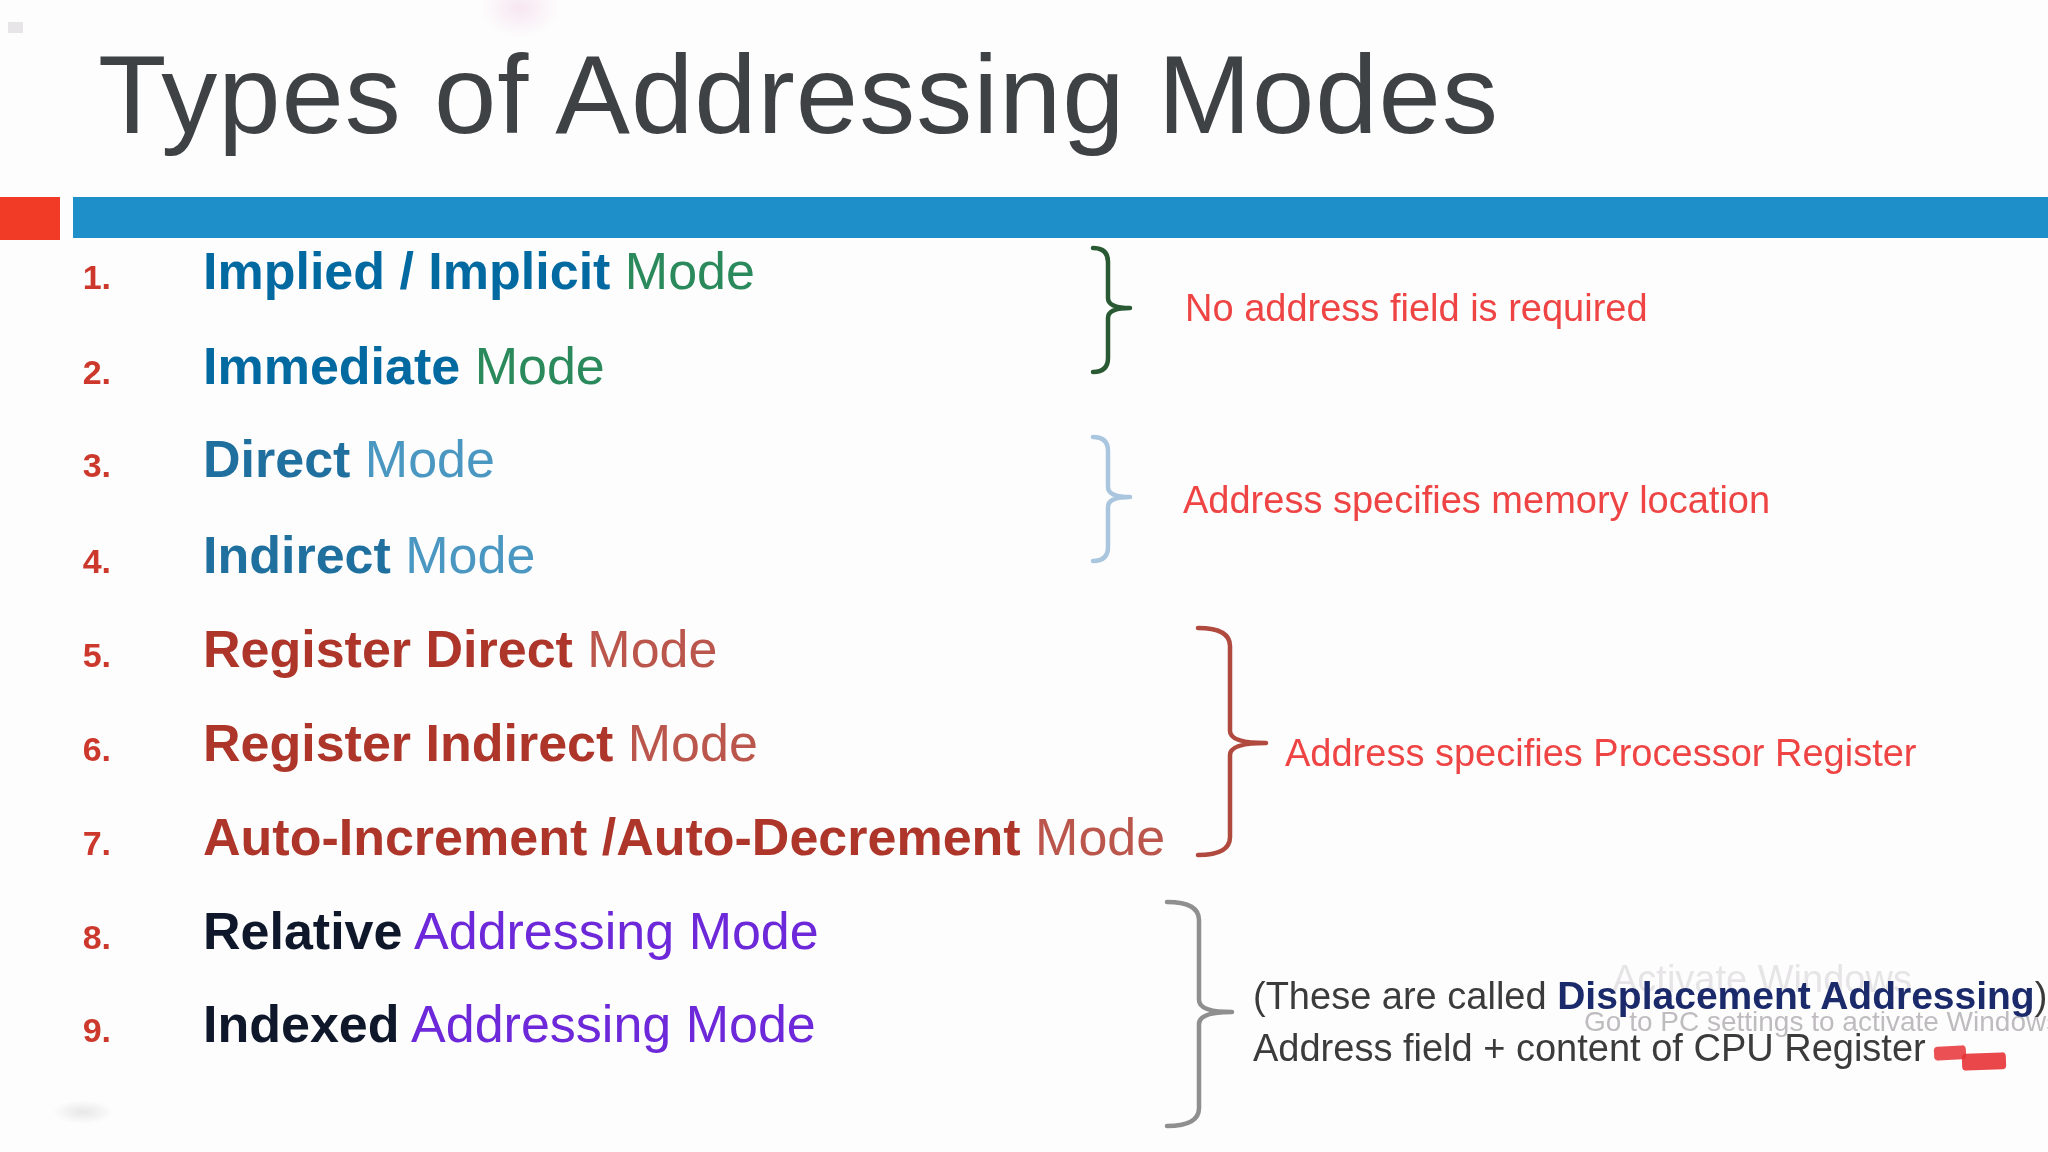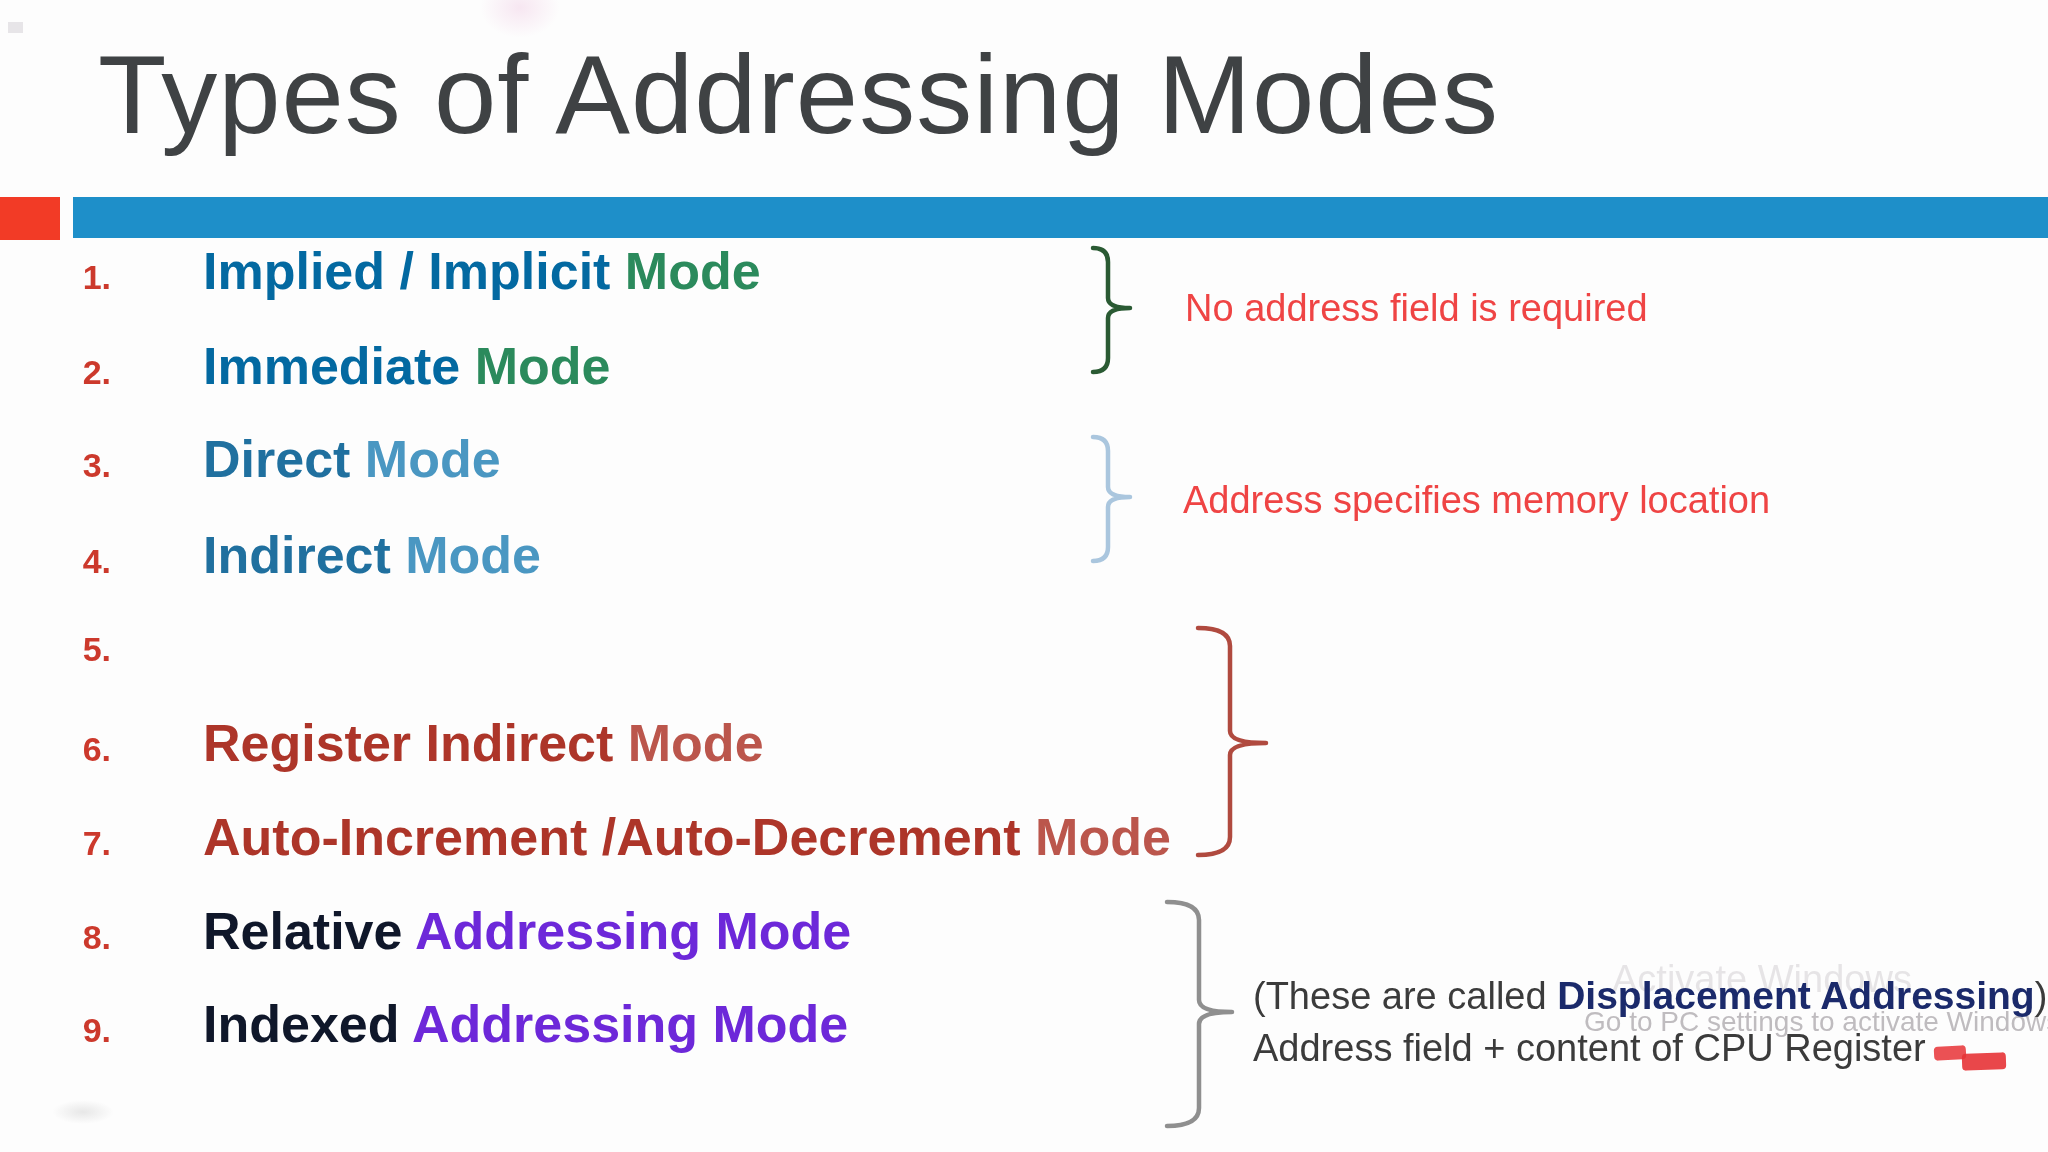--- a/index.html
+++ b/index.html
@@ -14,21 +14,21 @@
   }
   
   .accent-square{position:absolute;left:0;top:197px;width:60px;height:43px;background:#f23b26;}
   .accent-bar{position:absolute;left:73px;top:197px;width:1975px;height:41px;background:#1e8fc9;}
   
   .row{position:absolute;left:0;display:flex;align-items:baseline;transform:translateY(-52%);white-space:nowrap;}
   .num{box-sizing:border-box;width:203px;padding-right:92px;text-align:right;
        font-size:34px;font-weight:700;color:#cc392c;}
   .txt{font-size:52px;}
   .seg-bold{font-weight:700;}
-  .seg-rest{font-weight:700;}
+  .seg-rest{font-weight:400;}
   .c-green .seg-bold{color:#0369a1;} .c-green .seg-rest{color:#2b8a5c;}
   .c-blue  .seg-bold{color:#20709f;} .c-blue  .seg-rest{color:#4a97c2;}
   .c-red   .seg-bold{color:#ad3529;} .c-red   .seg-rest{color:#bb564c;}
   .c-navy  .seg-bold{color:#0f172a;} .c-navy  .seg-rest{color:#6d28d9;}
   
   .brace{position:absolute;}
   .brace path{fill:none;stroke-width:4.5;stroke-linecap:round;stroke-linejoin:round;}
   
   .note{position:absolute;transform:translateY(-50%);font-size:38px;color:#ef4444;
         white-space:nowrap;z-index:3;}
@@ -74,20 +74,21 @@
   <div class="row c-blue" style="top:460px">
     <span class="num">3.</span>
     <span class="txt"><span class="seg-bold">Direct</span><span class="seg-rest"> Mode</span></span>
   </div>
   <div class="row c-blue" style="top:556px">
     <span class="num">4.</span>
     <span class="txt"><span class="seg-bold">Indirect</span><span class="seg-rest"> Mode</span></span>
   </div>
   <div class="row c-red" style="top:650px">
     <span class="num">5.</span>
+    <span class="txt"><span class="seg-bold">Register Direct</span><span class="seg-rest"> Mode</span></span>
   </div>
   <div class="row c-red" style="top:744px">
     <span class="num">6.</span>
     <span class="txt"><span class="seg-bold">Register Indirect</span><span class="seg-rest"> Mode</span></span>
   </div>
   <div class="row c-red" style="top:838px">
     <span class="num">7.</span>
     <span class="txt"><span class="seg-bold">Auto-Increment /Auto-Decrement</span><span class="seg-rest"> Mode</span></span>
   </div>
   <div class="row c-navy" style="top:932px">
@@ -107,20 +108,21 @@
   </svg>
   <svg class="brace" style="left:1190px;top:620px" width="85" height="245" viewBox="0 0 85 245">
     <path d="M 8 8 Q 40 8 40 26 L 40 111 Q 40 123 76 123 Q 40 123 40 135 L 40 217 Q 40 235 8 235" stroke="#b04a3f"></path>
   </svg>
   <svg class="brace" style="left:1158px;top:894px" width="80" height="240" viewBox="0 0 80 240">
     <path d="M 9 8 Q 41 8 41 26 L 41 106 Q 41 118 74 118 Q 41 118 41 130 L 41 214 Q 41 232 9 232" stroke="#8f8f8f"></path>
   </svg>
 
   <div class="note" style="left:1185px;top:308px">No address field is required</div>
   <div class="note" style="left:1183px;top:500px">Address specifies memory location</div>
+  <div class="note" style="left:1285px;top:753px">Address specifies Processor Register</div>
   <div class="note-multi" style="left:1253px;top:970px">
     <div><span>(These are called </span><span class="term-strong">Displacement Addressing</span><span>)</span></div>
     <div>Address field + content of CPU Register</div>
   </div>
 
   <div class="wm wm1">Activate Windows</div>
   <div class="wm wm2">Go to PC settings to activate Windows</div>
 
   <div class="smudge smudge-a"></div>
   <div class="smudge smudge-b"></div>

